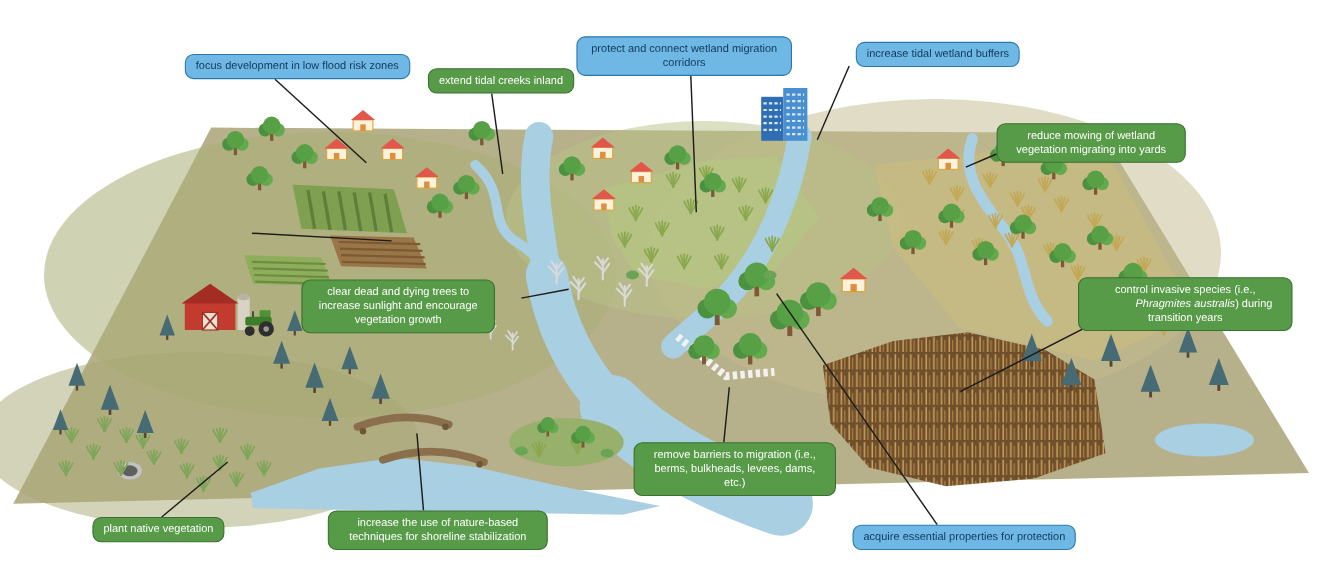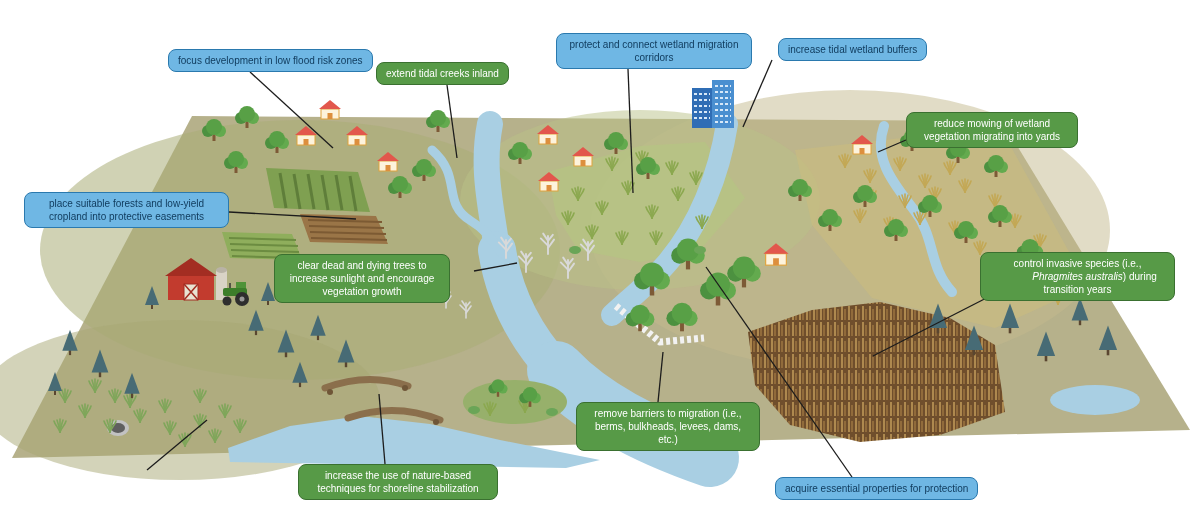--- a/index.html
+++ b/index.html
@@ -296,34 +296,34 @@
       <line x1="1004" y1="289" x2="873" y2="356"></line>
       <line x1="658" y1="402" x2="663" y2="352"></line>
       <line x1="852" y1="477" x2="706" y2="267"></line>
       <line x1="147" y1="470" x2="207" y2="420"></line>
       <line x1="385" y1="464" x2="379" y2="394"></line>
     </g>
   </svg>
 
   <div class="callout blue nowrap" style="left:148px;top:49px;margin-left:20px;">focus development in low flood risk zones</div>
 
-  <div class="callout green nowrap" style="left:376px;top:62px;">extend tidal creeks inland</div>
-
-  <div class="callout blue" style="left:556px;top:33px;width:196px;">protect and connect wetland migration corridors</div>
+  <div class="callout green nowrap" style="left:389px;top:62px;">extend tidal creeks inland</div>
+
+  <div class="callout blue" style="left:524px;top:33px;width:196px;">protect and connect wetland migration corridors</div>
 
   <div class="callout blue nowrap" style="left:778px;top:38px;">increase tidal wetland buffers</div>
 
   <div class="callout green" style="left:906px;top:112px;width:172px;">reduce mowing of wetland vegetation migrating into yards</div>
 
-  <div class="callout blue" style="left:24px;top:192px;width:205px;">place suitable forests and low-yield cropland into protective easements</div>
 
   <div class="callout green" style="left:274px;top:254px;width:176px;">clear dead and dying trees to increase sunlight and encourage vegetation growth</div>
 
   <div class="callout green" style="left:980px;top:252px;width:195px;"><span>control invasive species (i.e., </span><em>Phragmites australis</em><span>) during transition years</span></div>
 
   <div class="callout green" style="left:576px;top:402px;width:184px;">remove barriers to migration (i.e., berms, bulkheads, levees, dams, etc.)</div>
 
   <div class="callout blue nowrap" style="left:775px;top:477px;">acquire essential properties for protection</div>
 
+  <div class="callout green nowrap" style="left:84px;top:470px;">plant native vegetation</div>
 
   <div class="callout green" style="left:298px;top:464px;width:200px;">increase the use of nature-based techniques for shoreline stabilization</div>
 
 </div>
 
 </body></html>

